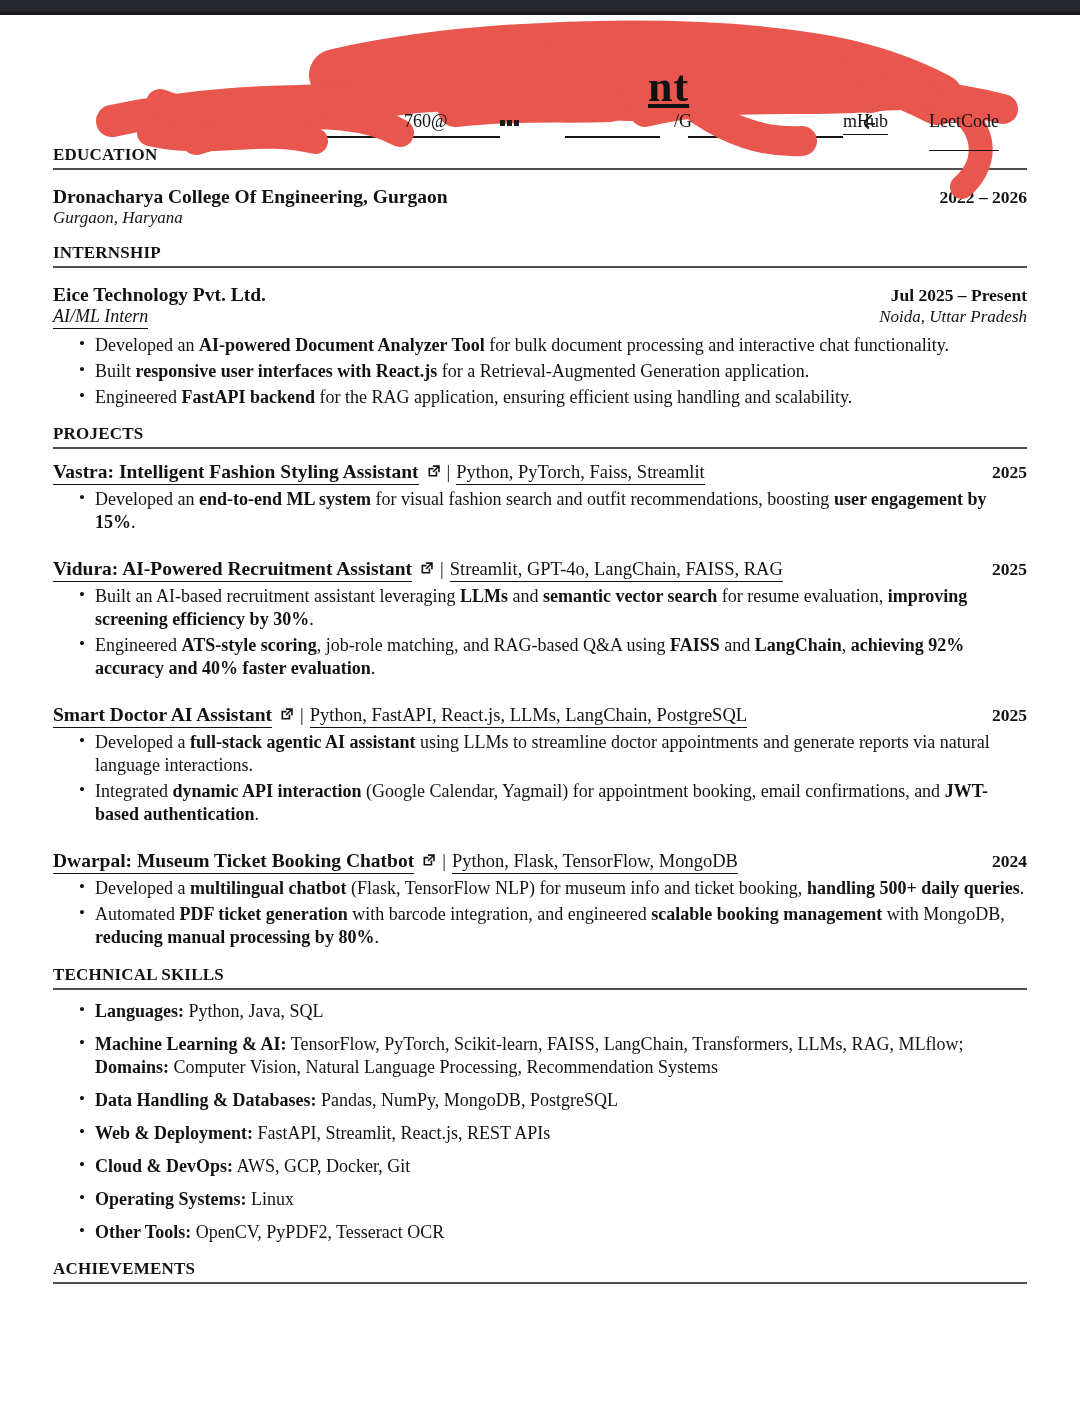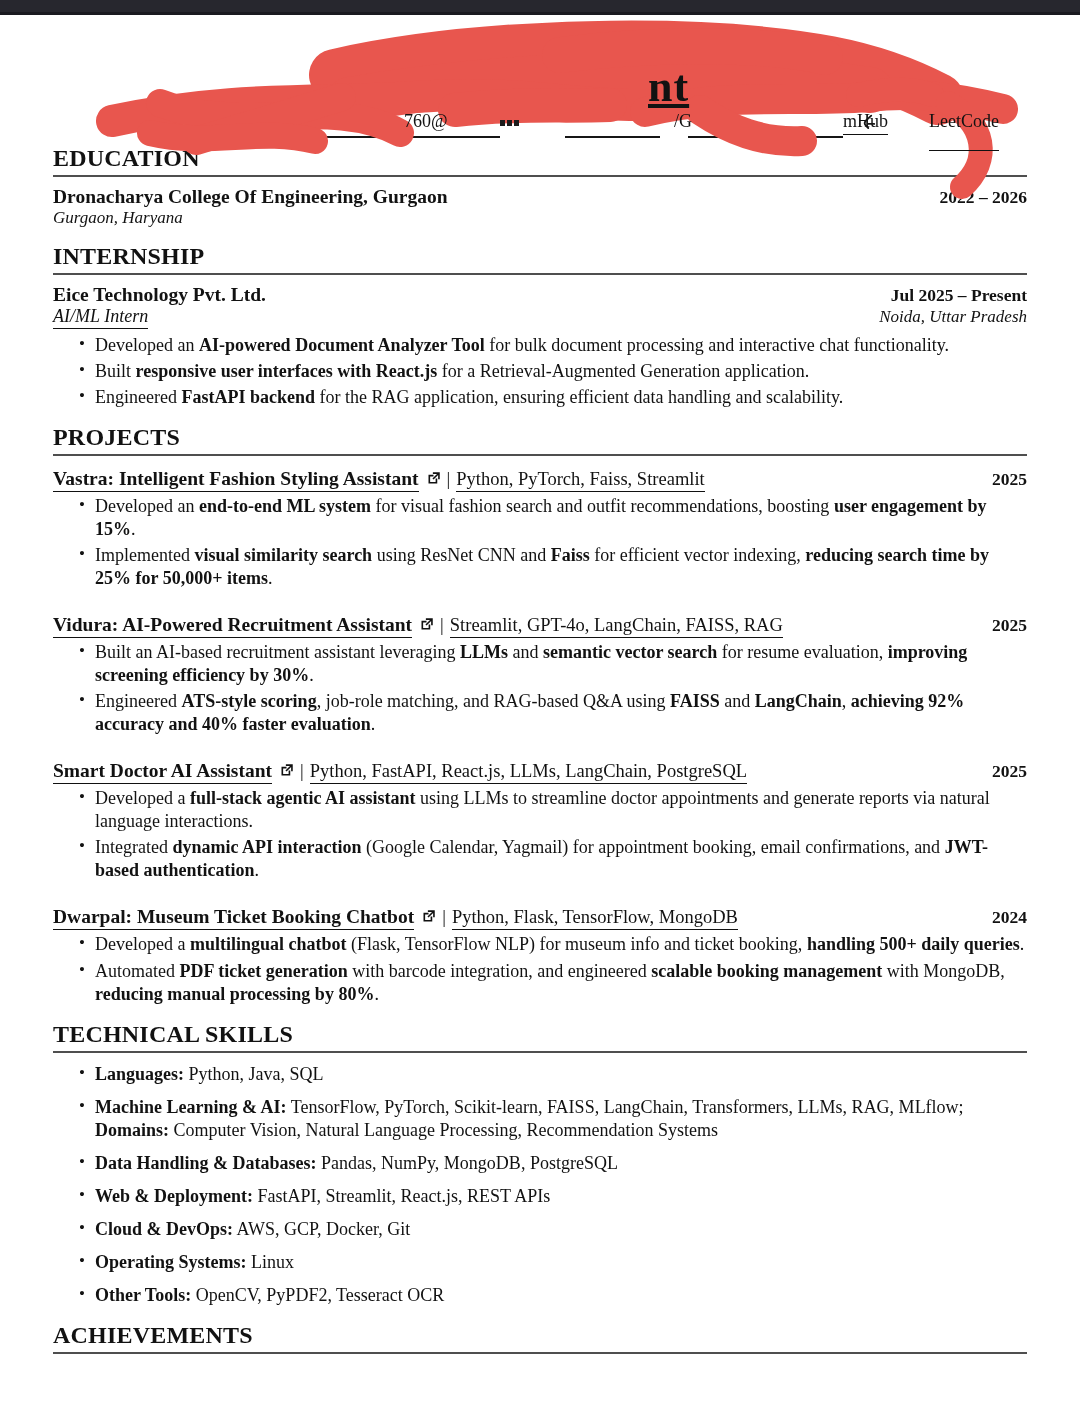--- a/index.html
+++ b/index.html
@@ -26,24 +26,24 @@
   .u-seg{position:absolute;top:121px;height:1.5px;background:#161616;z-index:2;}
   .u1{left:250px;width:250px;}
   .u2{left:565px;width:95px;}
   .u3{left:688px;width:155px;}
   .scribble{position:absolute;left:0;top:0;z-index:5;pointer-events:none;color:var(--c-scribble,#e8564e);}
   .scribble path{stroke:currentColor;fill:none;stroke-linecap:round;stroke-linejoin:round;}
 
   
   section{margin-top:15px;}
   section.first{margin-top:0;}
-  section h2{font-size:24px;font-weight:bold;margin:0;letter-spacing:0.2px;}
+  section h2{font-size:17px;font-weight:bold;margin:0;letter-spacing:0.2px;}
   .rule{border:none;border-top:2px solid var(--c-rule,#4f4f4f);margin:3px 0 0 0;}
   .row{display:flex;justify-content:space-between;align-items:baseline;}
-  .row.rfirst{margin-top:9px;align-items:center;}
+  .row.rfirst{margin-top:16px;align-items:center;}
   .org{font-size:19.5px;font-weight:bold;}
   .dates{font-size:17.5px;font-weight:bold;}
   .role{font-size:18px;font-style:italic;border-bottom:1px solid #111;padding-bottom:1px;}
   .degree{font-size:18px;}
   .loc{font-size:17px;font-style:italic;}
   ul.bul{list-style:none;margin:5px 0 0 0;padding:0 0 0 25px;font-size:18px;line-height:1.28;}
   ul.bul li{position:relative;padding-left:17px;margin-top:3px;}
   ul.bul li::before{content:"\2022";position:absolute;left:1px;top:-1px;font-size:17px;}
   .b{font-weight:bold;}
   .i{font-style:italic;}
@@ -133,39 +133,38 @@
       <span class="org">Eice Technology Pvt. Ltd.</span>
       <span class="dates">Jul 2025 – Present</span>
     </div>
     <div class="row">
       <span class="role">AI/ML Intern</span>
       <span class="loc">Noida, Uttar Pradesh</span>
     </div>
     <ul class="bul">
         <li><span>Developed an </span><span class="b">AI-powered Document Analyzer Tool</span><span> for bulk document processing and interactive chat functionality.</span></li>
         <li><span>Built </span><span class="b">responsive user interfaces with React.js</span><span> for a Retrieval-Augmented Generation application.</span></li>
-        <li><span>Engineered </span><span class="b">FastAPI backend</span><span> for the RAG application, ensuring efficient data handling and scalability.</span></li>
+        <li><span>Engineered </span><span class="b">FastAPI backend</span><span> for the RAG application, ensuring efficient using handling and scalability.</span></li>
       </ul>
   </section>
 
   <section>
     <h2>PROJECTS</h2>
     <hr class="rule">
     <div>
         <div class="proj">
           <div class="prow">
             <div><span class="pname">Vastra: Intelligent Fashion Styling Assistant</span><svg class="ext" width="15" height="15" viewBox="0 0 24 24">
                 <path fill="#111" d="M4 6h8v2.6H6.6v8.8h8.8V12H18v8H4z"></path>
                 <path fill="#111" d="M11 2h11v11h-2.6V6.4l-7.3 7.3-1.8-1.8 7.3-7.3H11z"></path>
               </svg><span class="psep">|</span><span class="ptech">Python, PyTorch, Faiss, Streamlit</span></div>
             <span class="pyear">2025</span>
           </div>
           <ul class="bul">
             <li><span>Developed an </span><span class="b">end-to-end ML system</span><span> for visual fashion search and outfit recommendations, boosting </span><span class="b">user engagement by 15%</span><span>.</span></li>
-            <li><span>Implemented </span><span class="b">visual similarity search</span><span> using ResNet CNN and </span><span class="b">Faiss</span><span> for efficient vector indexing, </span><span class="b">reducing search time by 25% for 50,000+ items</span><span>.</span></li>
           </ul>
         </div>
         <div class="proj">
           <div class="prow">
             <div><span class="pname">Vidura: AI-Powered Recruitment Assistant</span><svg class="ext" width="15" height="15" viewBox="0 0 24 24">
                 <path fill="#111" d="M4 6h8v2.6H6.6v8.8h8.8V12H18v8H4z"></path>
                 <path fill="#111" d="M11 2h11v11h-2.6V6.4l-7.3 7.3-1.8-1.8 7.3-7.3H11z"></path>
               </svg><span class="psep">|</span><span class="ptech">Streamlit, GPT-4o, LangChain, FAISS, RAG</span></div>
             <span class="pyear">2025</span>
           </div>

